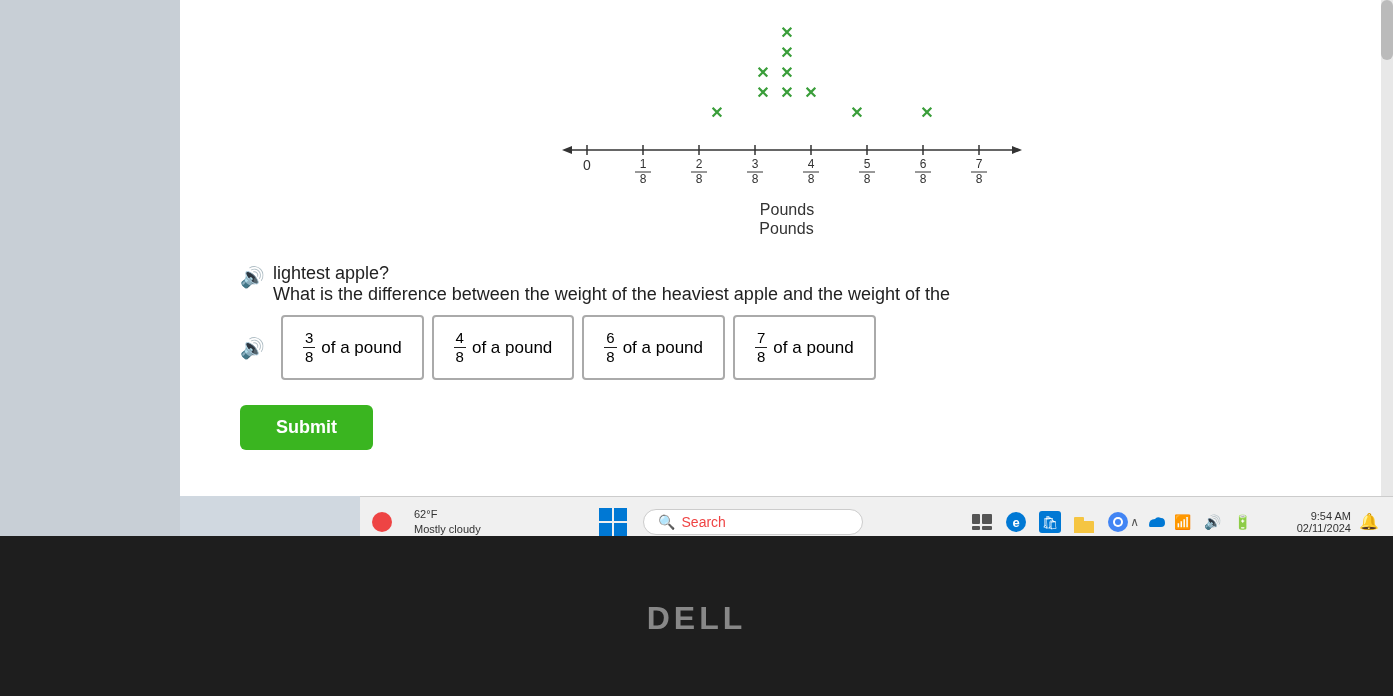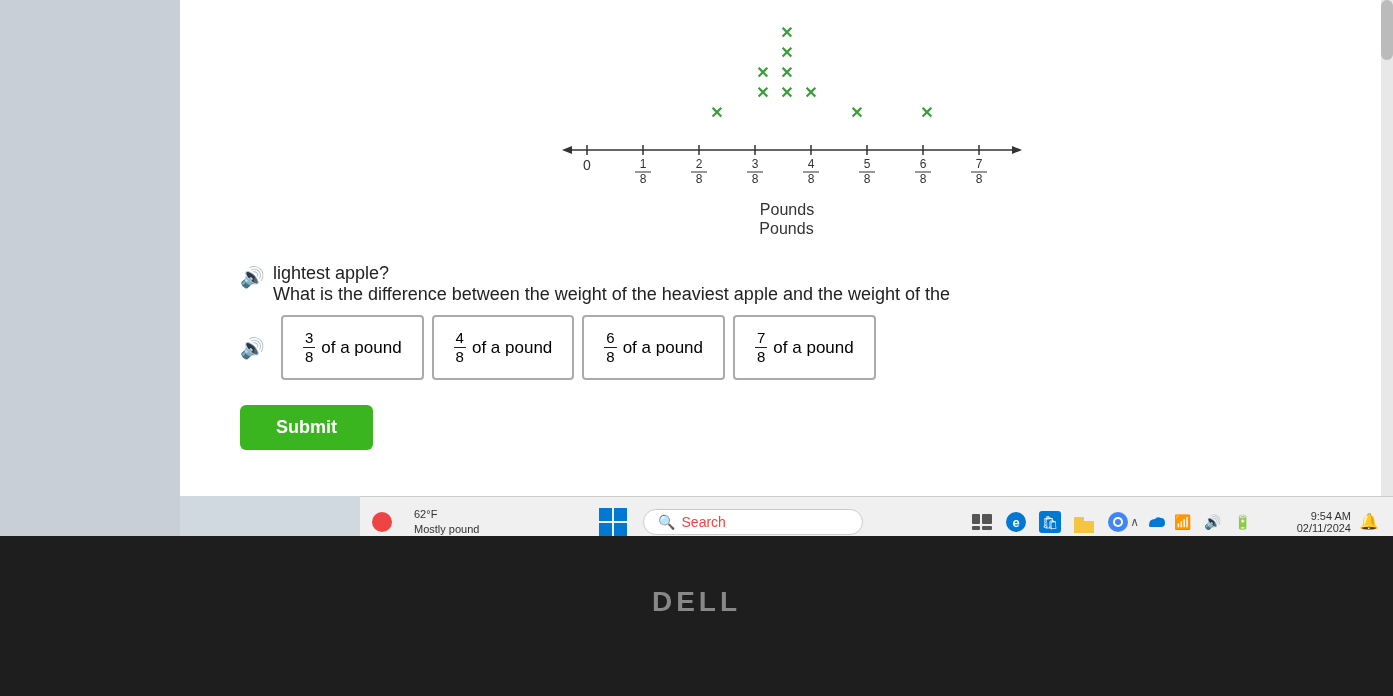--- a/index.html
+++ b/index.html
@@ -235,24 +235,24 @@
       position: absolute;
       bottom: 0;
       left: 0;
       right: 0;
       height: 160px;
       background: #1e1e1e;
     }
 
     .dell-logo {
       position: absolute;
-      top: 50px;
+      top: 64px;
       left: 50%;
       transform: translateX(-50%);
-      font-size: 28px;
+      font-size: 32px;
       color: #888;
       font-weight: bold;
       letter-spacing: 4px;
     }
 
     
     .left-edge {
       position: absolute;
       top: 0;
       left: 0;
@@ -412,21 +412,21 @@
     </div>
 
   </div>
 
   <div class="taskbar">
 
     <div class="taskbar-left">
       <div class="weather-icon"></div>
       <div class="weather-text">
         <div>62°F</div>
-        <div>Mostly pound</div>
+        <div>Mostly cloudy</div>
       </div>
     </div>
 
     <div class="taskbar-center">
       <div class="windows-btn">
         <div></div>
         <div></div>
         <div></div>
         <div></div>
       </div>

